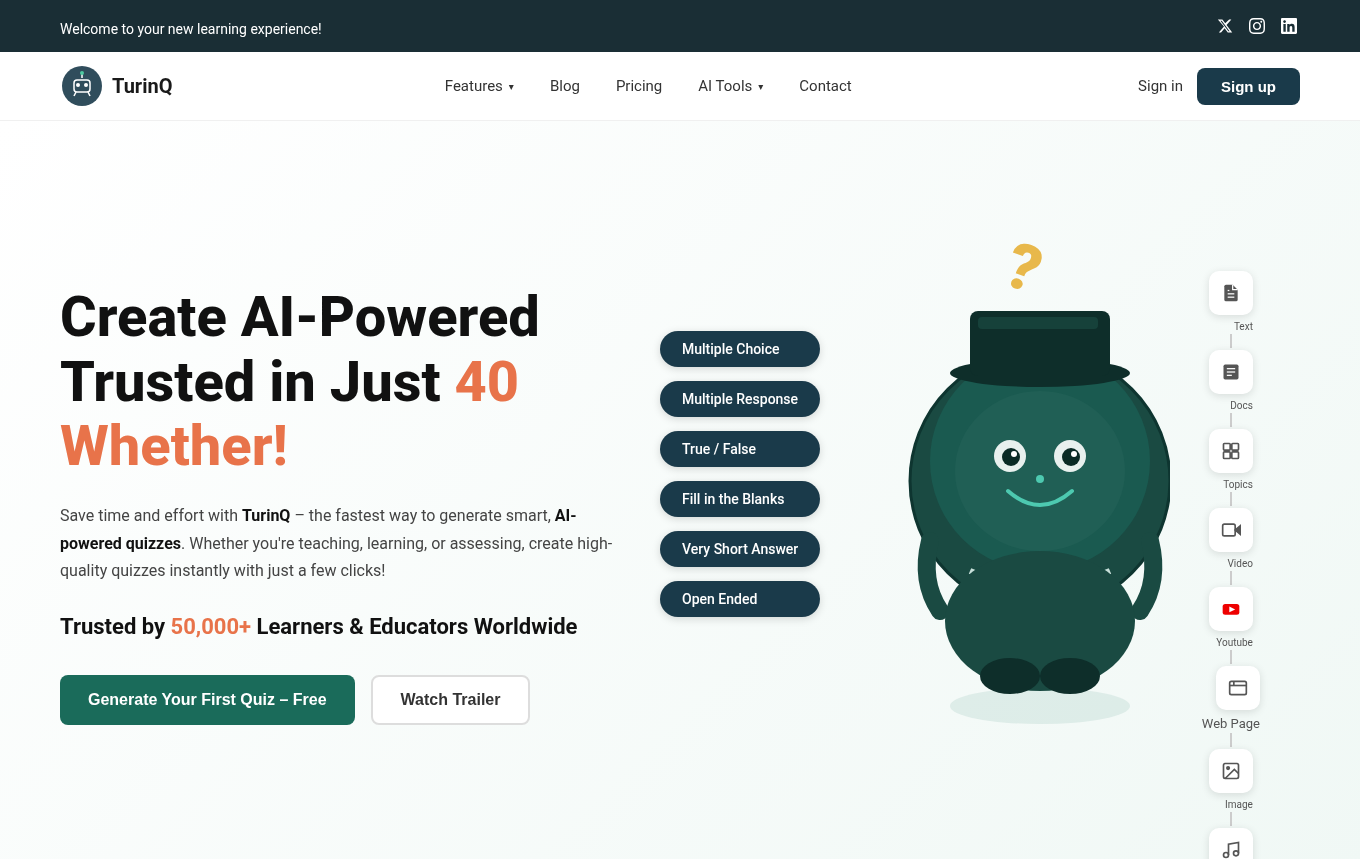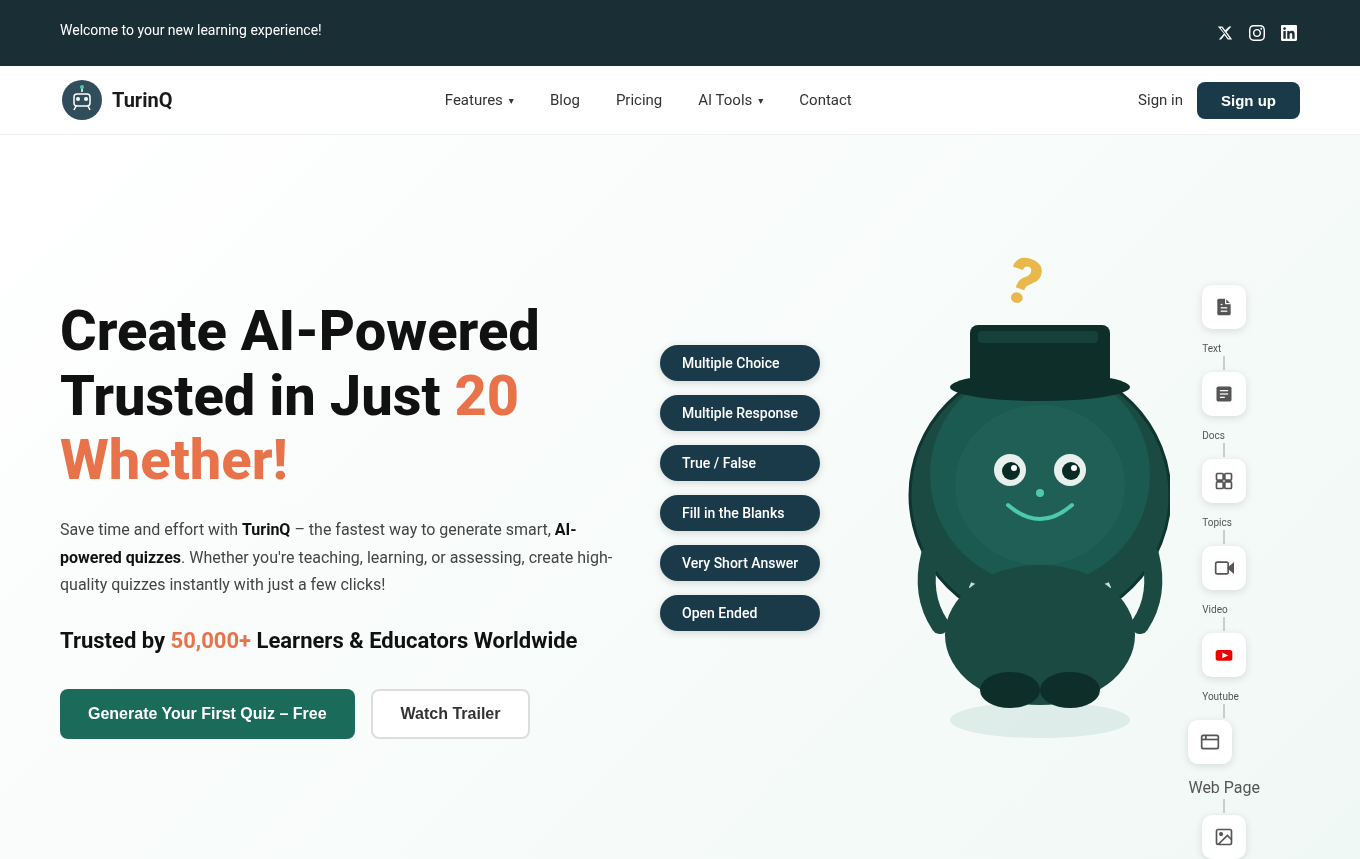--- a/index.html
+++ b/index.html
@@ -83,24 +83,24 @@
       display: flex;
       align-items: center;
       justify-content: center;
       color: #fff;
       cursor: pointer;
       font-size: 14px;
     }
 
     .announcement-bar-inner {
       display: flex;
-      align-items: flex-start;
+      align-items: flex-end;
       justify-content: space-between;
       max-width: 1280px;
-      margin: 12px auto;
+      margin: 5px auto;
       padding: 0 20px;
       gap: 16px;
     }
 
     .signin-link {
       text-decoration: none;
       color: #333;
       font-size: 15px;
       padding: 6px 14px;
       cursor: pointer;
@@ -243,22 +243,22 @@
       top: 50px;
       display: flex;
       flex-direction: column;
       align-items: center;
       gap: 18px;
     }
 
     .source-item {
       display: flex;
       flex-direction: column;
-      align-items: flex-start;
-      gap: 12px;
+      align-items: flex-end;
+      gap: 4px;
       font-size: 11px;
       color: #555;
     }
 
     .source-icon-box {
       width: 44px;
       height: 44px;
       background: #fff;
       border-radius: 10px;
       box-shadow: 0 2px 8px rgba(0,0,0,0.12);
@@ -355,21 +355,21 @@
     <a class="signin-link">Sign in</a>
     <button class="signup-btn">Sign up</button>
   </div>
 </nav>
 
 <section class="hero">
 
   <div class="hero-left">
     <h1 class="hero-title">
       <span>Create AI-Powered</span><br>
-      <span>Trusted in Just </span><span class="highlight-orange">20</span><br>
+      <span>Trusted in Just </span><span class="highlight-orange">40</span><br>
       <span class="highlight-orange">Whether!</span>
     </h1>
 
     <p class="hero-subtitle">
       <span>Save time and effort with </span><strong>TurinQ</strong><span> – the fastest way to generate smart, </span><strong>AI-powered quizzes</strong><span>. Whether you're teaching, learning, or assessing, create high-quality quizzes instantly with just a few clicks!</span>
     </p>
 
     <p class="trust-line">
       <span>Trusted by </span><span class="highlight-orange">50,000+</span><span> Learners &amp; Educators Worldwide</span>
     </p>
@@ -508,21 +508,21 @@
         </div>
         <div style="width:2px;height:14px;background:#ccc;margin:2px auto;"></div>
         <div class="source-item">
           <div class="source-icon-box">
             <svg width="20" height="20" viewBox="0 0 24 24" fill="none" stroke="#555" stroke-width="2">
                 <rect x="2" y="4" width="20" height="16" rx="2"></rect>
                 <line x1="2" y1="9" x2="22" y2="9"></line>
                 <line x1="7" y1="4" x2="7" y2="9"></line>
               </svg>
           </div>
-          <span style="font-size:16px;color:#555;margin-top:2px;">Web Page</span>
+          <span style="font-size:13px;color:#555;margin-top:2px;">Web Page</span>
         </div>
         <div style="width:2px;height:14px;background:#ccc;margin:2px auto;"></div>
         <div class="source-item">
           <div class="source-icon-box">
             <svg width="20" height="20" viewBox="0 0 24 24" fill="none" stroke="#555" stroke-width="2">
                 <rect x="3" y="3" width="18" height="18" rx="2"></rect>
                 <circle cx="8.5" cy="8.5" r="1.5" fill="#555"></circle>
                 <polyline points="21 15 16 10 5 21" fill="none"></polyline>
               </svg>
           </div>

